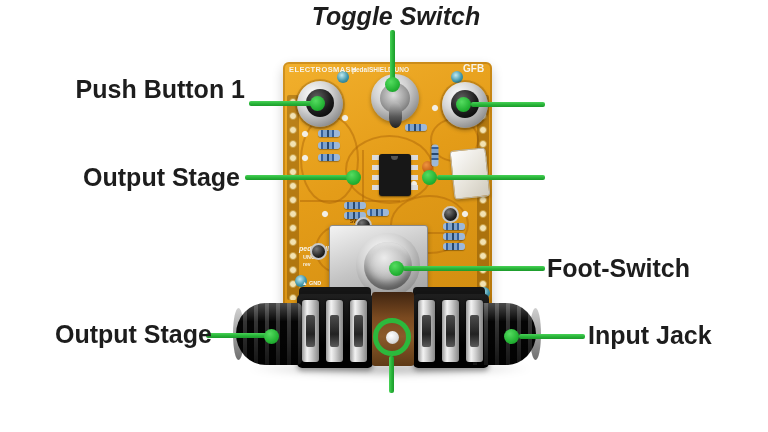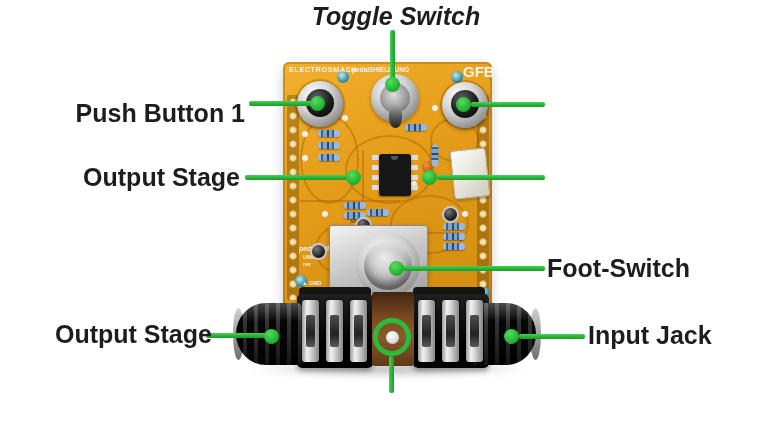--- a/index.html
+++ b/index.html
@@ -133,21 +133,21 @@
   <div class="hstrip" style="left:287px;top:95px;height:205px;"></div>
   <div class="hstrip" style="left:477px;top:95px;height:200px;"></div>
 
   <div class="mpad" style="left:337px;top:71px;"></div>
   <div class="mpad" style="left:451px;top:71px;"></div>
   <div class="mpad" style="left:295px;top:275px;"></div>
   <div class="mpad" style="left:478px;top:287px;"></div>
 
   <div class="silk" style="left:289px;top:65px;font-size:7.5px;letter-spacing:.4px;">ELECTROSMASH</div>
   <div class="silk" style="left:352px;top:66px;font-size:6.5px;">pedalSHIELD UNO</div>
-  <div class="silk" style="left:463px;top:63px;font-size:15px;">GFB</div>
+  <div class="silk" style="left:463px;top:63px;font-size:10px;">GFB</div>
   <div class="silk" style="left:299px;top:245px;font-size:7px;font-style:italic;">pedalSHIELD</div>
   <div class="silk" style="left:303px;top:254px;font-size:5.5px;">UNO</div>
   <div class="silk" style="left:303px;top:261px;font-size:5px;">rev</div>
   <div class="silk" style="left:350px;top:218px;font-size:5px;color:#6b3c05;">SW1</div>
   <div class="silk" style="left:302px;top:280px;font-size:5.5px;">▲ GND</div>
   <div class="silk" style="left:302px;top:287px;font-size:5.5px;">OUTPUT</div>
   <div class="silk" style="left:430px;top:287px;font-size:5.5px;">INPUT</div>
   <div class="silk" style="left:462px;top:287px;font-size:5.5px;">±2.5</div>
 
   <div class="pbtn" style="left:297px;top:81px;"></div>
@@ -195,21 +195,21 @@
   <div class="tip" style="left:233px;"></div>
   <div class="tip" style="left:530px;"></div>
   <div class="nose l"></div>
   <div class="nose r"></div>
   <div class="led"></div>
 
   <div class="lbl center" style="left:281px;top:3px;width:230px;font-style:italic;">Toggle Switch</div>
   <div class="cvline" style="left:390px;top:30px;height:50px;"></div>
   <div class="cdot" style="left:385px;top:77px;"></div>
 
-  <div class="lbl right" style="left:75px;top:100px;width:170px;text-align:right;">Push Button 1</div>
+  <div class="lbl right" style="left:75px;top:76px;width:170px;text-align:right;">Push Button 1</div>
   <div class="cline" style="left:249px;top:101px;width:68px;"></div>
   <div class="cdot" style="left:310px;top:96px;"></div>
 
   <div class="cline" style="left:471px;top:102px;width:74px;"></div>
   <div class="cdot" style="left:456px;top:97px;"></div>
 
   <div class="lbl right" style="left:75px;top:164px;width:165px;">Output Stage</div>
   <div class="cline" style="left:245px;top:175px;width:106px;"></div>
   <div class="cdot" style="left:346px;top:170px;"></div>
 

